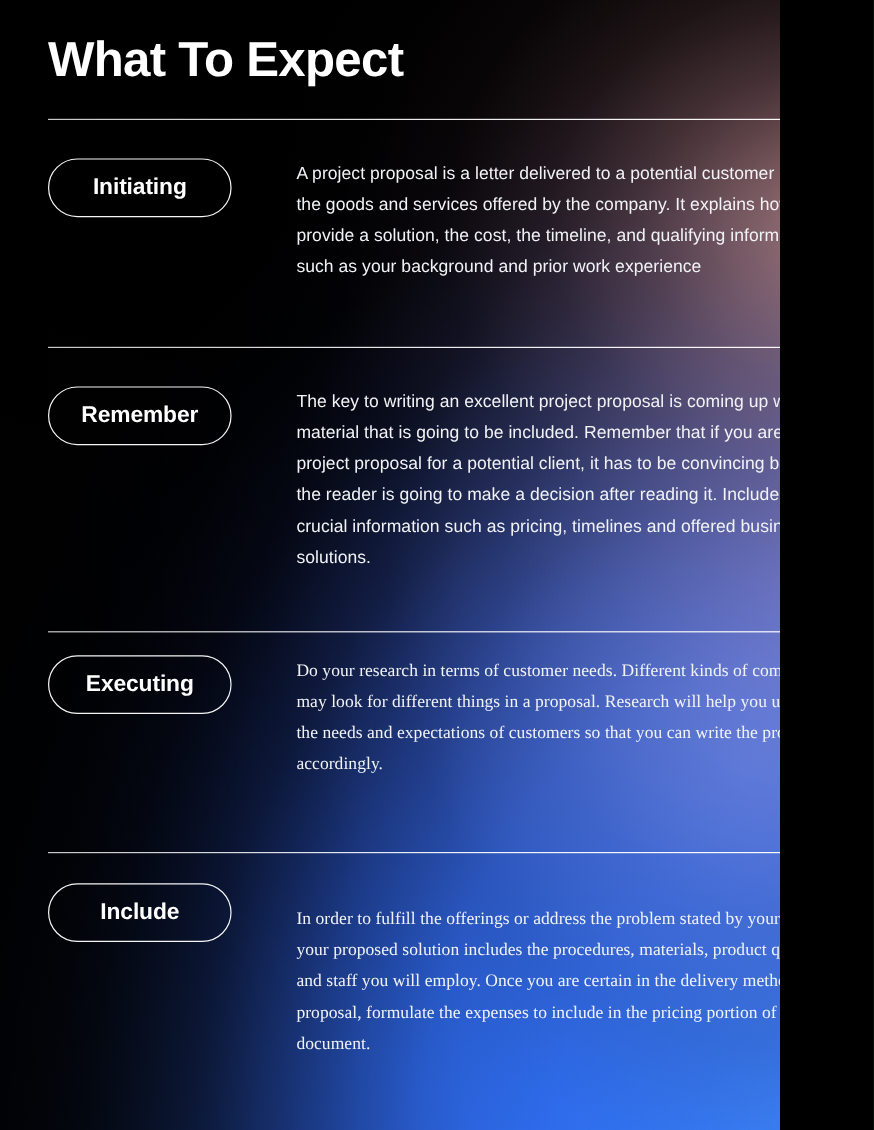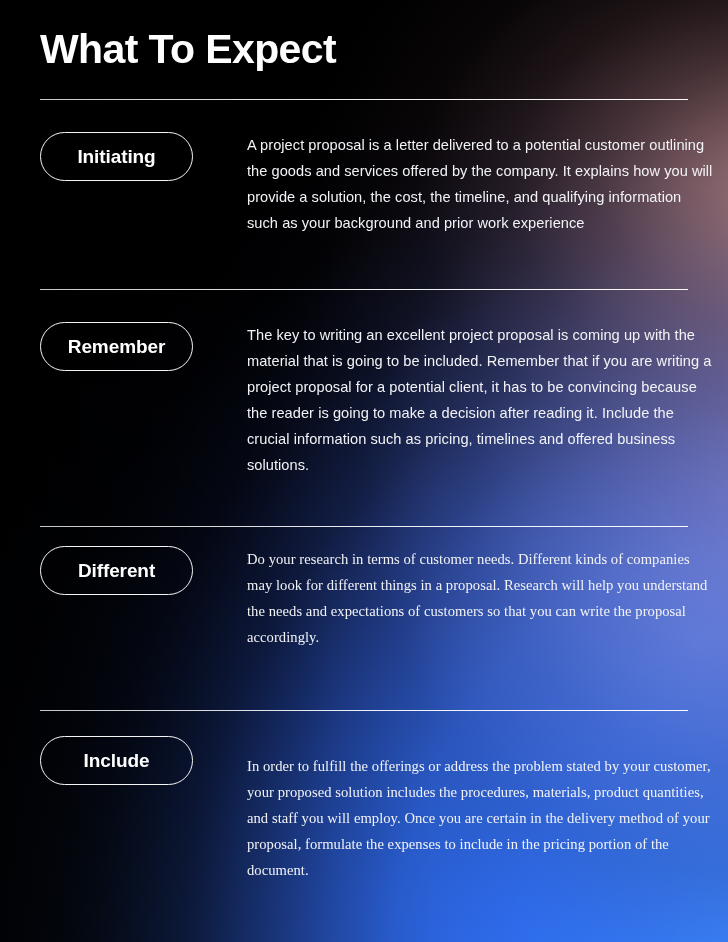--- a/index.html
+++ b/index.html
@@ -13,21 +13,21 @@
 
   body {
     font-family:"Liberation Sans", sans-serif;
     -webkit-font-smoothing:antialiased;
     overflow:hidden;
   }
 
   
   .page {
     position:relative;
-    width:728px;
+    width:650px;
     height:942px;
     overflow:hidden;
     background:#15803d;
     isolation:isolate;
   }
 
   .bg-layer {
     position:absolute;
     inset:0;
     pointer-events:none;
@@ -227,21 +227,21 @@
     <div class="row" id="row-2">
       <div class="pill">
         <span class="pill-label">Remember</span>
       </div>
       <p class="row-body">The key to writing an excellent project proposal is coming up with the material that is going to be included. Remember that if you are writing a project proposal for a potential client, it has to be convincing because the reader is going to make a decision after reading it. Include the crucial information such as pricing, timelines and offered business solutions.</p>
     </div>
 
     <div class="divider" id="divider-3"></div>
     <div class="row" id="row-3">
       <div class="pill">
-        <span class="pill-label">Different</span>
+        <span class="pill-label">Executing</span>
       </div>
       <p class="row-body">Do your research in terms of customer needs. Different kinds of companies may look for different things in a proposal. Research will help you understand the needs and expectations of customers so that you can write the proposal accordingly.</p>
     </div>
 
     <div class="divider" id="divider-4"></div>
     <div class="row" id="row-4">
       <div class="pill">
         <span class="pill-label">Include</span>
       </div>
       <p class="row-body">In order to fulfill the offerings or address the problem stated by your customer, your proposed solution includes the procedures, materials, product quantities, and staff you will employ. Once you are certain in the delivery method of your proposal, formulate the expenses to include in the pricing portion of the document.</p>

